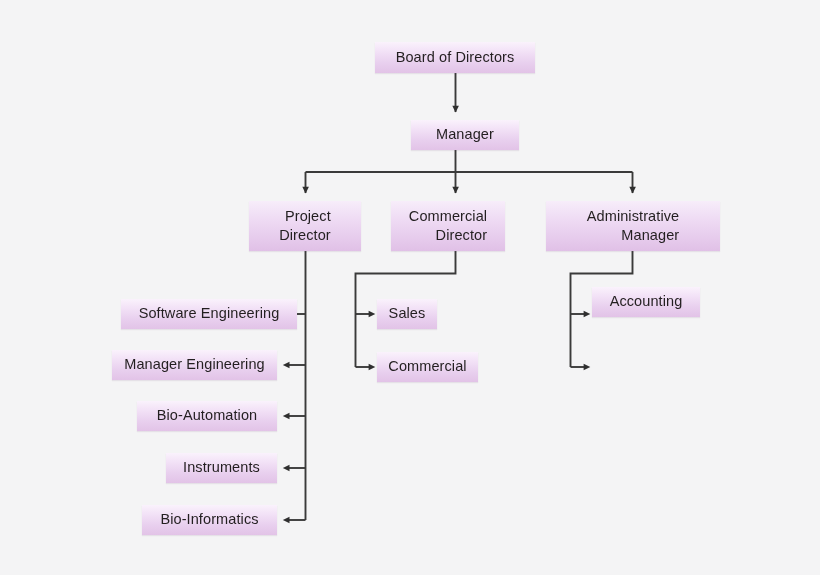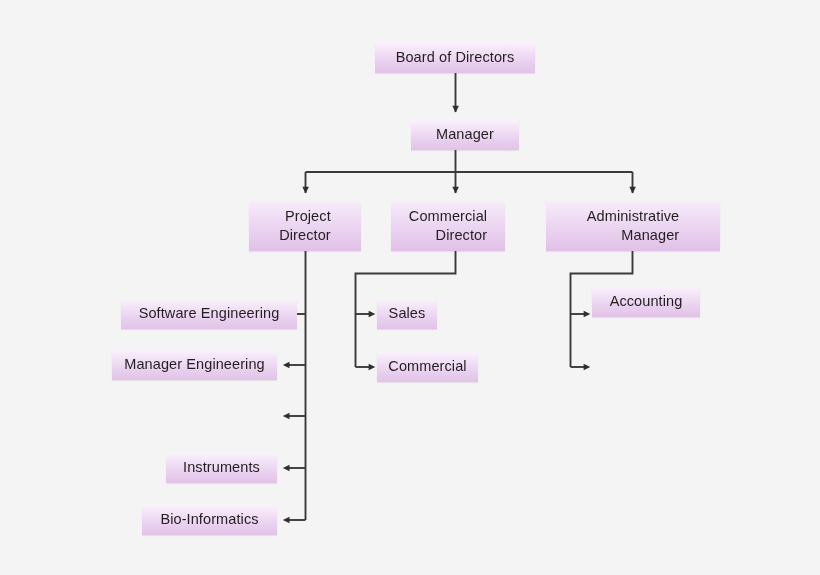--- a/index.html
+++ b/index.html
@@ -122,20 +122,23 @@
   </div>
 
   <div class="node" style="left:101px; top:299px; width:176px; height:30px;margin-left:20px;">
     <span class="node-label">Software Engineering</span>
   </div>
 
   <div class="node" style="left:112px; top:350px; width:165px; height:30px;">
     <span class="node-label">Manager Engineering</span>
   </div>
 
+  <div class="node" style="left:137px; top:401px; width:140px; height:30px;">
+    <span class="node-label">Bio-Automation</span>
+  </div>
 
   <div class="node" style="left:142px; top:505px; width:135px; height:30px;">
     <span class="node-label">Bio-Informatics</span>
   </div>
 
   <div class="node" style="left:166px; top:453px; width:111px; height:30px;">
     <span class="node-label">Instruments</span>
   </div>
 
   <div class="node" style="left:377px; top:299px; width:60px; height:30px;">

